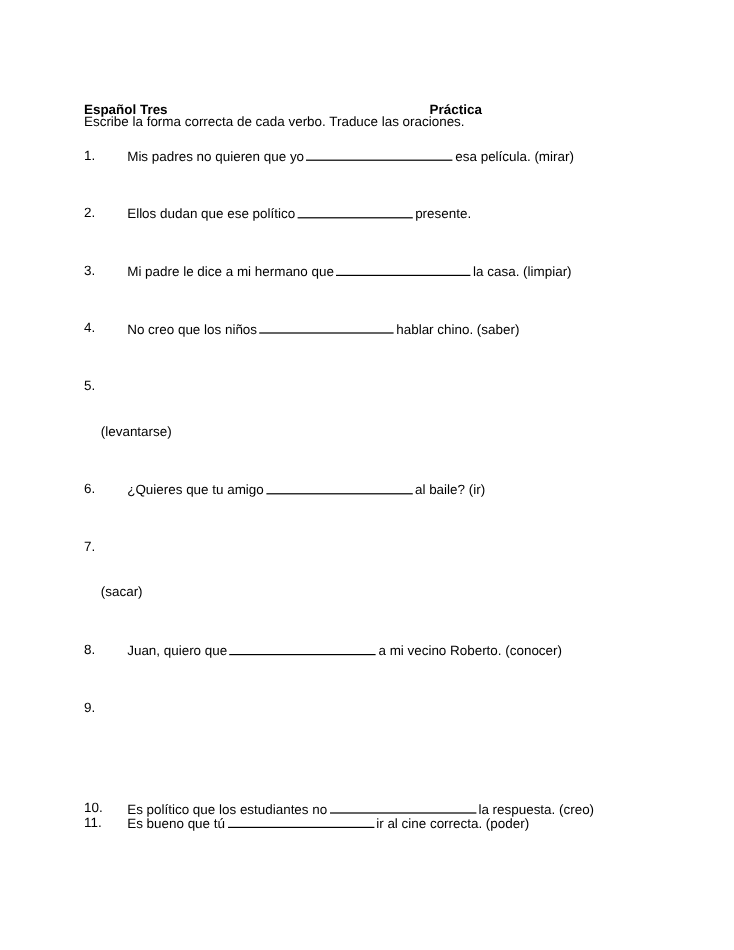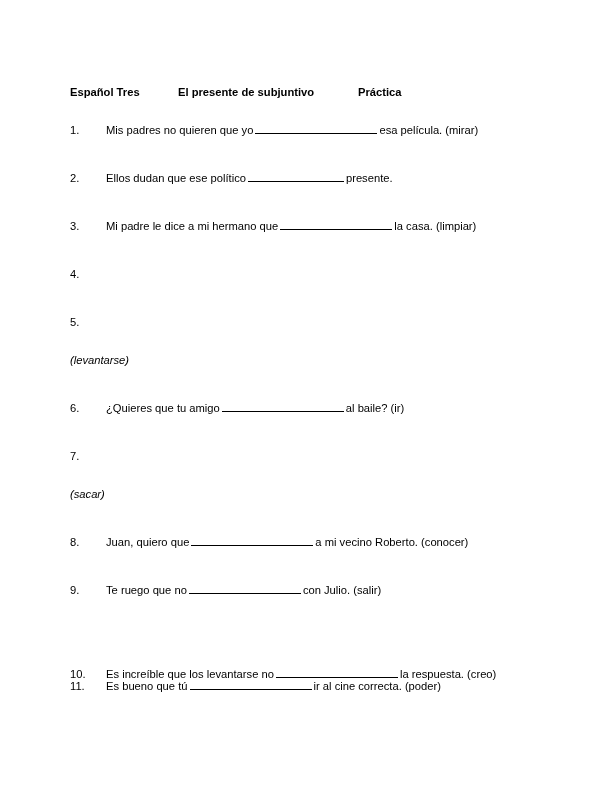--- a/index.html
+++ b/index.html
@@ -87,78 +87,77 @@
     margin: 0 2px;
   }
   .blank.w-short { width: 96px; }
   .blank.w-med   { width: 112px; }
   .blank.w-long  { width: 122px; }
   .blank.w-xlong { width: 155px; }
 
   
   .cont {
     position: absolute;
-    left: 70px;
+    left: 84px;
     font-size: 11.2px;
     line-height: 17px;
     white-space: nowrap;
-    font-style: italic;
   }
 </style>
 </head>
 <body>
 
 <div class="page">
 
   <div class="header-row">
     <span class="h-course">Español Tres</span>
-    <span class="h-topic">El presente de subjuntivo</span>
     <span class="h-label">Práctica</span>
   </div>
 
+  <div class="instruction">Escribe la forma correcta de cada verbo. Traduce las oraciones.</div>
 
   <div id="items-container">
       <div class="item" style="top: 122px;">
         <span class="num">1.</span>
         <span class="body"><span>Mis padres no quieren que yo</span><span class="blank w-long"></span><span>esa película. (mirar)</span></span>
       </div>
       <div class="item" style="top: 170px;">
         <span class="num">2.</span>
         <span class="body"><span>Ellos dudan que ese político</span><span class="blank w-short"></span><span>presente.</span></span>
       </div>
       <div class="item" style="top: 218px;">
         <span class="num">3.</span>
         <span class="body"><span>Mi padre le dice a mi hermano que</span><span class="blank w-med"></span><span>la casa. (limpiar)</span></span>
       </div>
       <div class="item" style="top: 266px;">
         <span class="num">4.</span>
+        <span class="body"><span>No creo que los niños</span><span class="blank w-med"></span><span>hablar chino. (saber)</span></span>
       </div>
       <div class="item" style="top: 314px;">
         <span class="num">5.</span>
       </div>
       <div class="cont" style="top: 352px;">(levantarse)</div>
       <div class="item" style="top: 400px;">
         <span class="num">6.</span>
         <span class="body"><span>¿Quieres que tu amigo</span><span class="blank w-long"></span><span>al baile? (ir)</span></span>
       </div>
       <div class="item" style="top: 448px;">
         <span class="num">7.</span>
       </div>
       <div class="cont" style="top: 486px;">(sacar)</div>
       <div class="item" style="top: 534px;">
         <span class="num">8.</span>
         <span class="body"><span>Juan, quiero que</span><span class="blank w-long"></span><span>a mi vecino Roberto. (conocer)</span></span>
       </div>
       <div class="item" style="top: 582px;">
         <span class="num">9.</span>
-        <span class="body"><span>Te ruego que no</span><span class="blank w-med"></span><span>con Julio. (salir)</span></span>
       </div>
       <div class="item" style="top: 666px;">
         <span class="num">10.</span>
-        <span class="body"><span>Es increíble que los levantarse no</span><span class="blank w-long"></span><span>la respuesta. (creo)</span></span>
+        <span class="body"><span>Es político que los estudiantes no</span><span class="blank w-long"></span><span>la respuesta. (creo)</span></span>
       </div>
       <div class="item" style="top: 678px;">
         <span class="num">11.</span>
         <span class="body"><span>Es bueno que tú</span><span class="blank w-long"></span><span>ir al cine correcta. (poder)</span></span>
       </div>
     </div>
 
 </div>
 
 </body></html>

